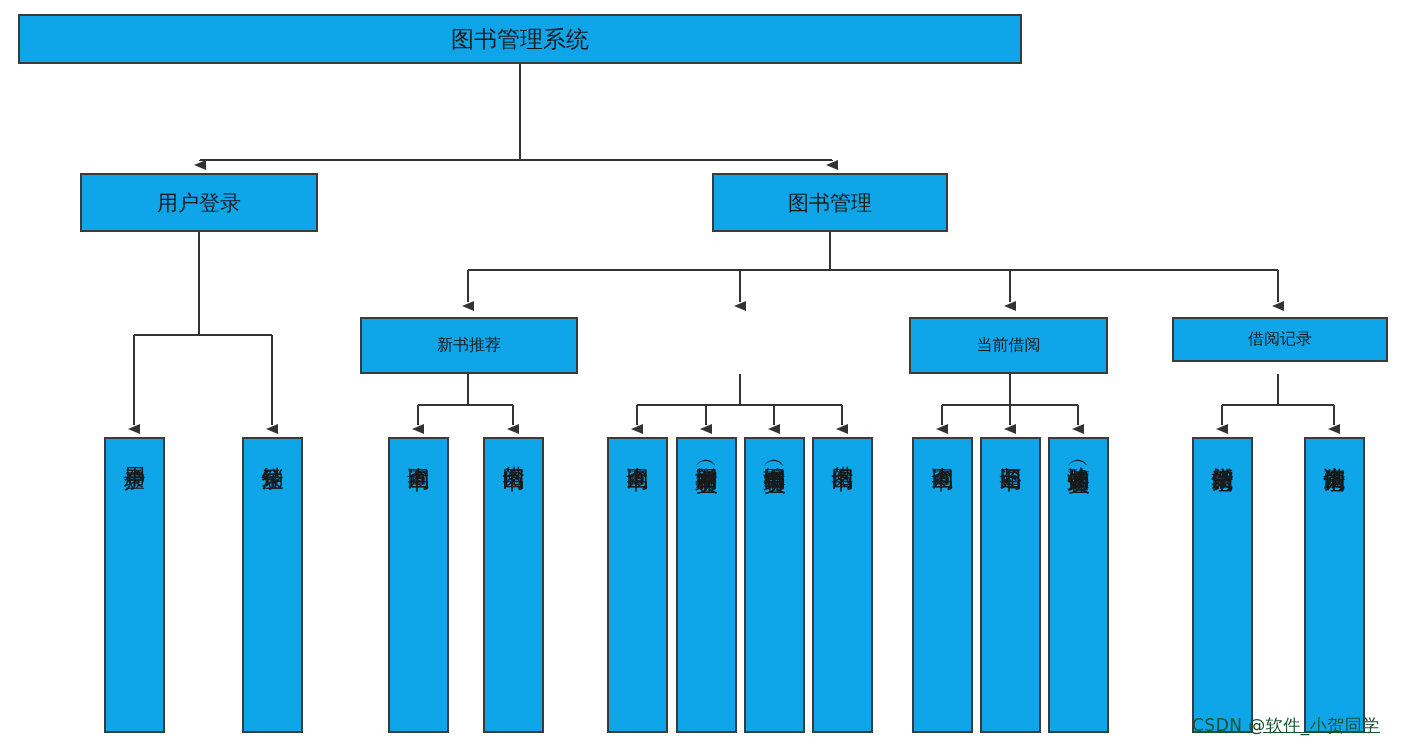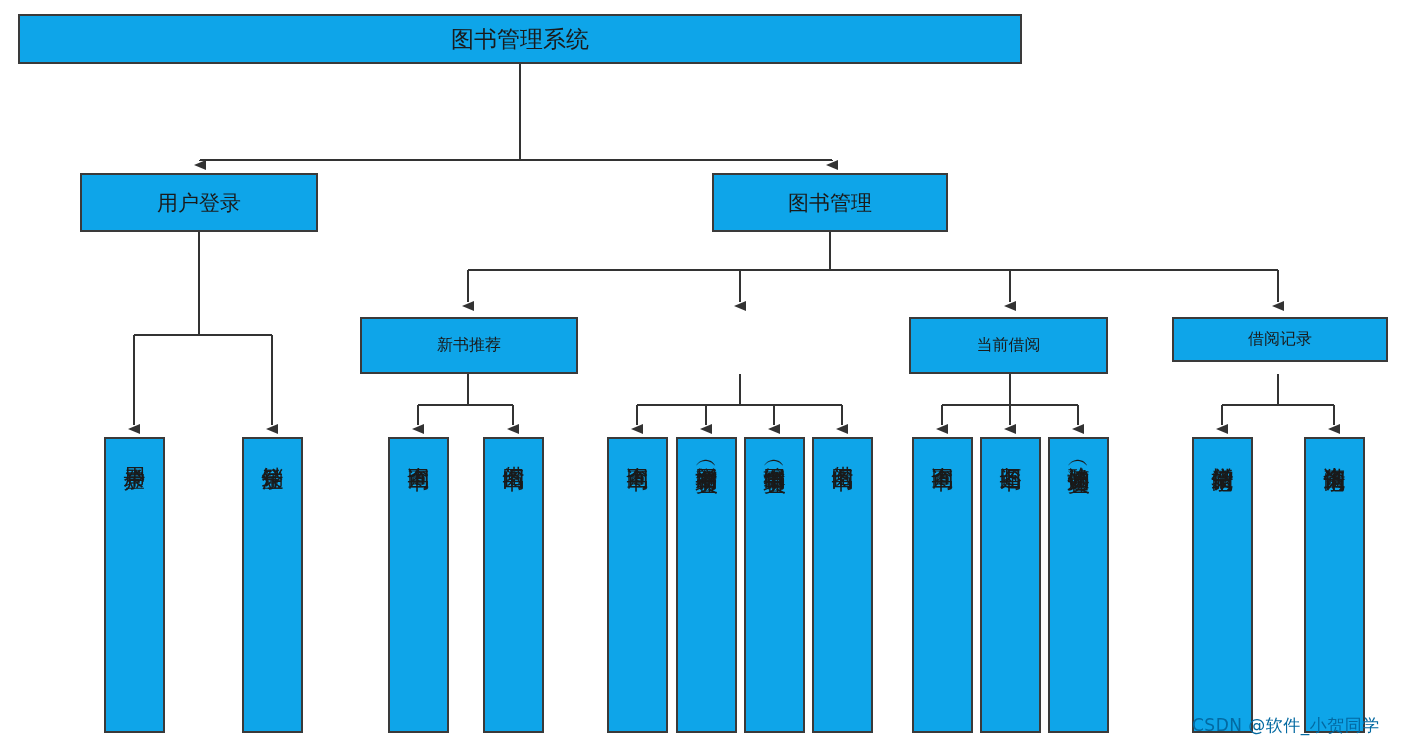--- a/index.html
+++ b/index.html
@@ -37,24 +37,25 @@
     text-orientation:upright;
     font-size:22px;
     line-height:1.18;
     letter-spacing:1px;
     white-space:nowrap;
     color:#1a1a1a;
   }
   .watermark{
     position:absolute;
     font-size:17px;
-    color:#0369a1;
+    color:#14532d;
     letter-spacing:0.5px;
     white-space:nowrap;
     pointer-events:none;
+    text-decoration:underline;
   }
 </style>
 </head>
 <body>
 
 <div id="stage">
 
   <svg id="wires" viewBox="0 0 1405 747" xmlns="http://www.w3.org/2000/svg">
     <defs>
       <marker id="arrow" markerWidth="10" markerHeight="12" refX="1" refY="6" orient="auto" markerUnits="userSpaceOnUse">

